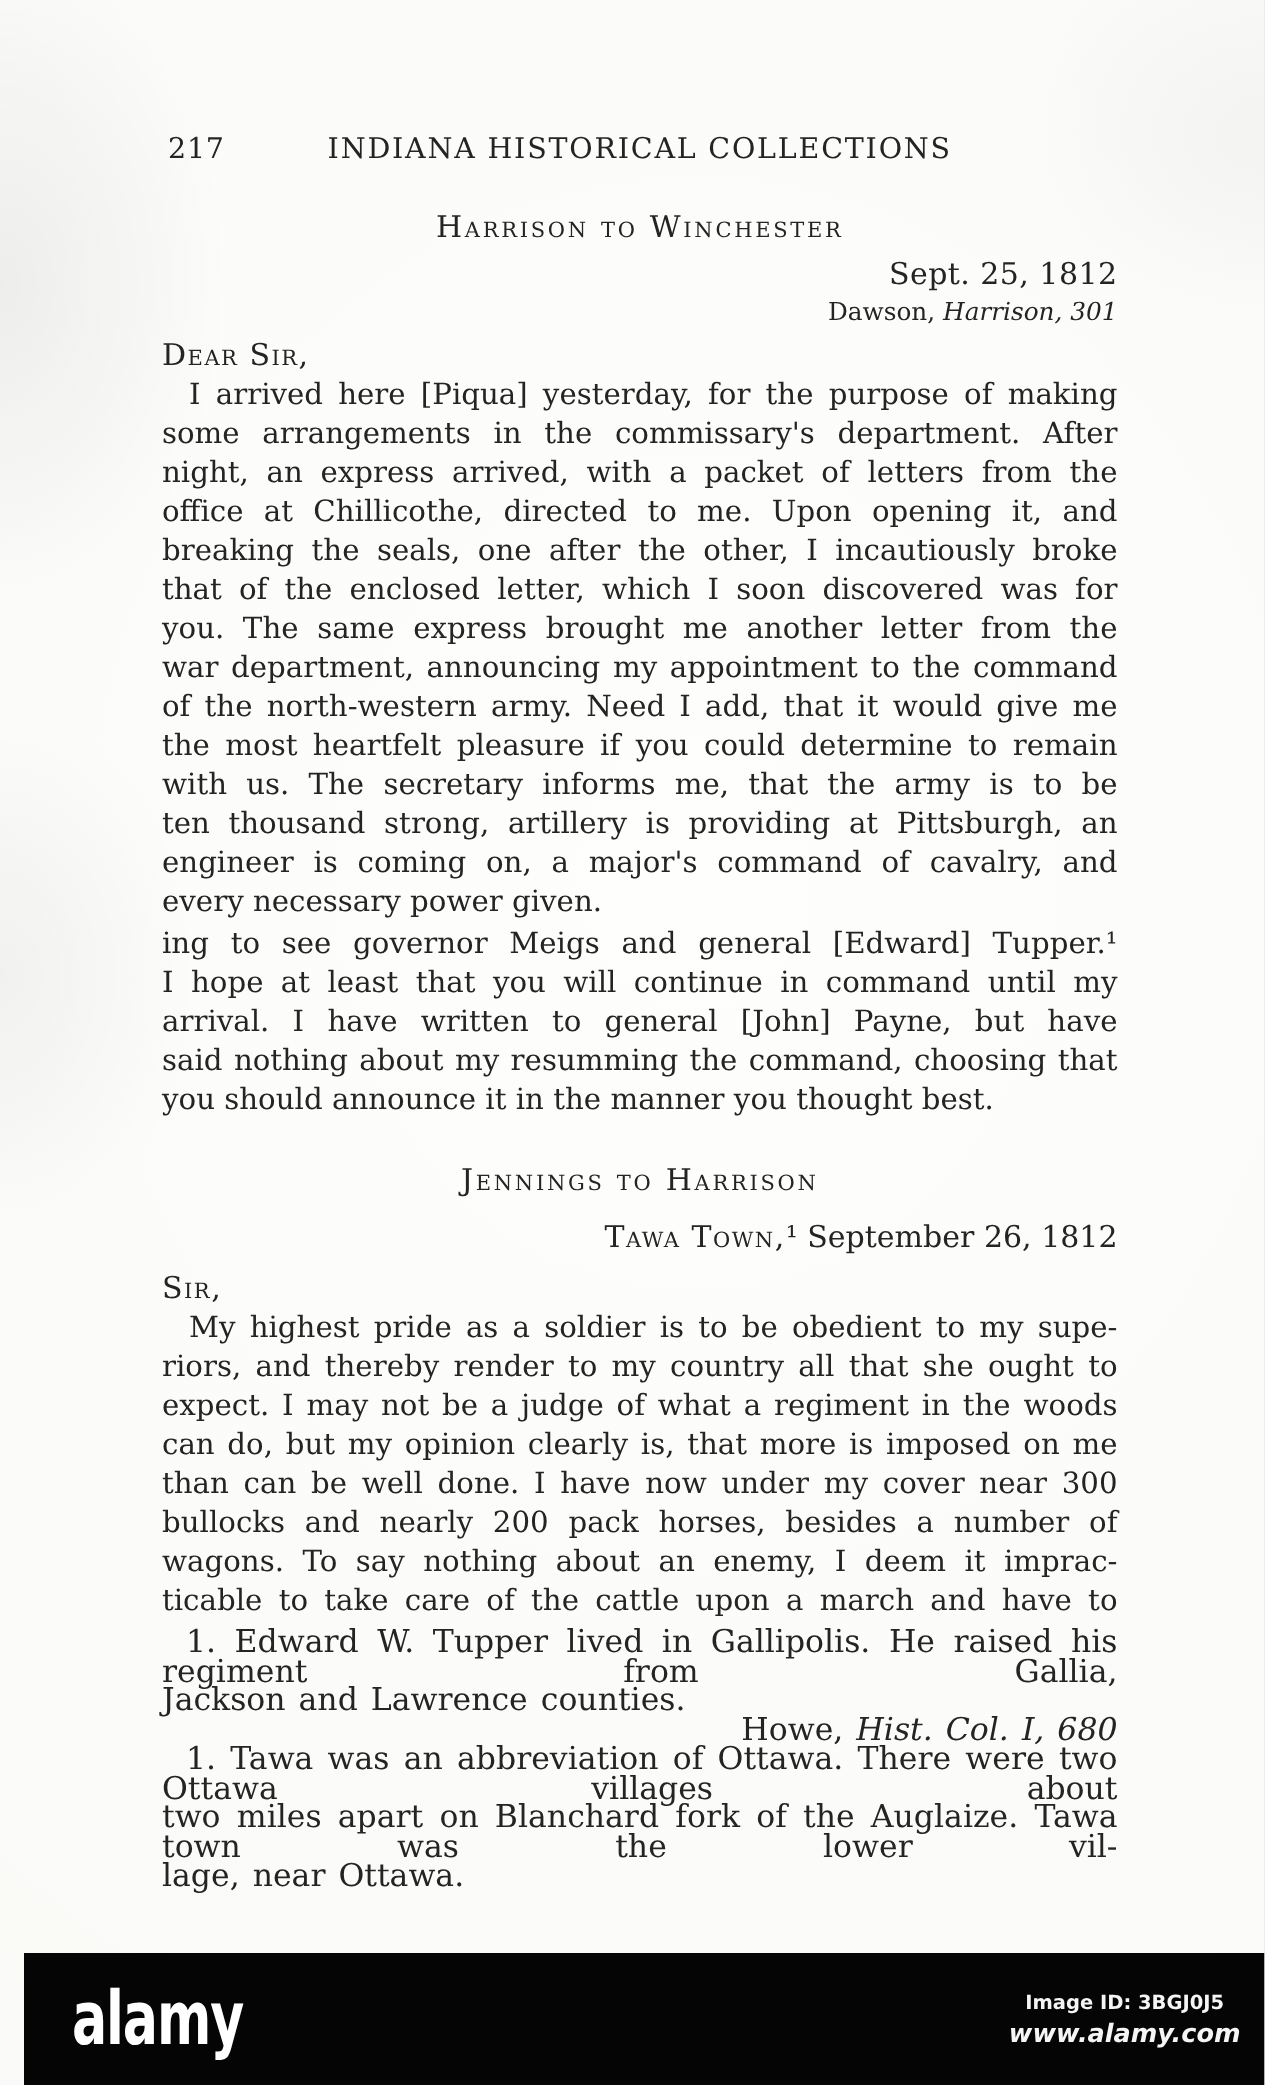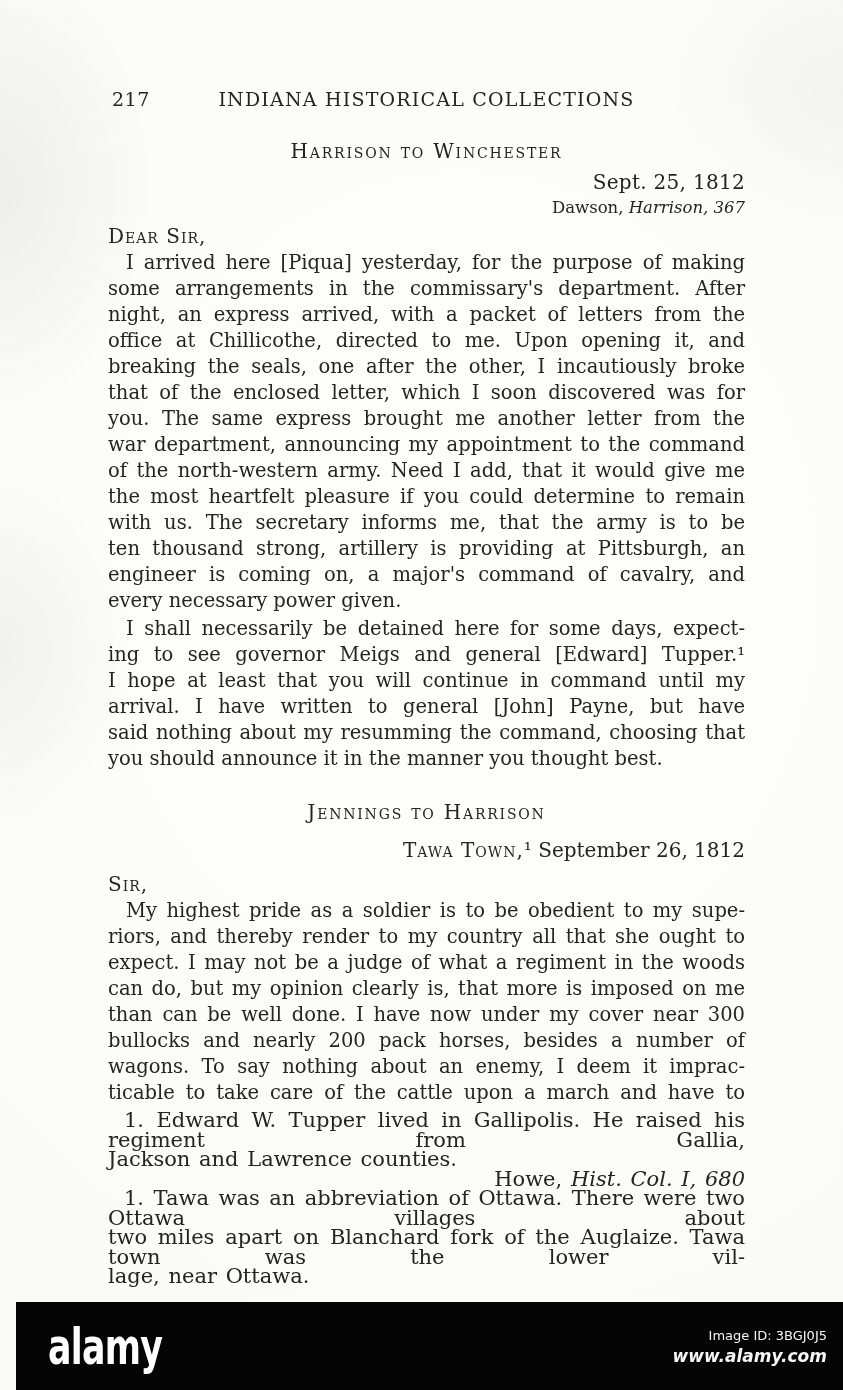--- a/index.html
+++ b/index.html
@@ -39,58 +39,57 @@
     display:flex;align-items:center;justify-content:space-between;
     padding:0 32px;box-sizing:border-box;
     font-family:"DejaVu Sans", sans-serif;
     margin-left:16px;
   }
   .alamy-logo{
     color:#ffffff;font-size:47px;font-weight:bold;letter-spacing:-1px;
     transform:scaleX(0.74) scaleY(1.05);transform-origin:left center;line-height:1;
   }
   .bar-right{text-align:right;color:#f5f5f5;}
-  .image-id{font-size:13px;line-height:19px;font-weight:normal;}
+  .image-id{font-size:13px;line-height:19px;font-weight:bold;text-align:center;}
   .website{font-size:17px;line-height:22px;font-weight:bold;font-style:italic;}
 </style>
 </head>
 <body>
 
 <div class="canvas">
   <div class="page-content">
 
     <div class="running-head">
       <span class="pagenum">217</span>
       <div class="rh-title">INDIANA HISTORICAL COLLECTIONS</div>
     </div>
 
     <div class="letter-heading lh1">Harrison to Winchester</div>
     <div class="dateline">Sept. 25, 1812</div>
     <div class="sourceline">
-      <span>Dawson, </span><span class="it">Harrison, 367</span>
+      <span>Dawson, </span><span class="it">Harrison, 301</span>
     </div>
     <div class="salutation">Dear Sir,</div>
     <div class="para">
         <div class="tl jst ind">I arrived here [Piqua] yesterday, for the purpose of making</div>
         <div class="tl jst">some arrangements in the commissary's department.  After</div>
         <div class="tl jst">night, an express arrived, with a packet of letters from the</div>
         <div class="tl jst">office at Chillicothe, directed to me.  Upon opening it, and</div>
         <div class="tl jst">breaking the seals, one after the other, I incautiously broke</div>
         <div class="tl jst">that of the enclosed letter, which I soon discovered was for</div>
         <div class="tl jst">you.  The same express brought me another letter from the</div>
         <div class="tl jst">war department, announcing my appointment to the command</div>
         <div class="tl jst">of the north-western army.  Need I add, that it would give me</div>
         <div class="tl jst">the most heartfelt pleasure if you could determine to remain</div>
         <div class="tl jst">with us.  The secretary informs me, that the army is to be</div>
         <div class="tl jst">ten thousand strong, artillery is providing at Pittsburgh, an</div>
         <div class="tl jst">engineer is coming on, a major's command of cavalry, and</div>
         <div class="tl">every necessary power given.</div>
       </div>
     <div class="para">
-        <div class="tl jst ind">I shall necessarily be detained here for some days, expect-</div>
         <div class="tl jst">ing to see governor Meigs and general [Edward] Tupper.¹</div>
         <div class="tl jst">I hope at least that you will continue in command until my</div>
         <div class="tl jst">arrival.  I have written to general [John] Payne, but have</div>
         <div class="tl jst">said nothing about my resumming the command, choosing that</div>
         <div class="tl">you should announce it in the manner you thought best.</div>
       </div>
 
     <div class="letter-heading lh2">Jennings to Harrison</div>
     <div class="dateline2">
       <span class="sc">Tawa Town,</span><span>¹</span><span> September 26, 1812</span>

